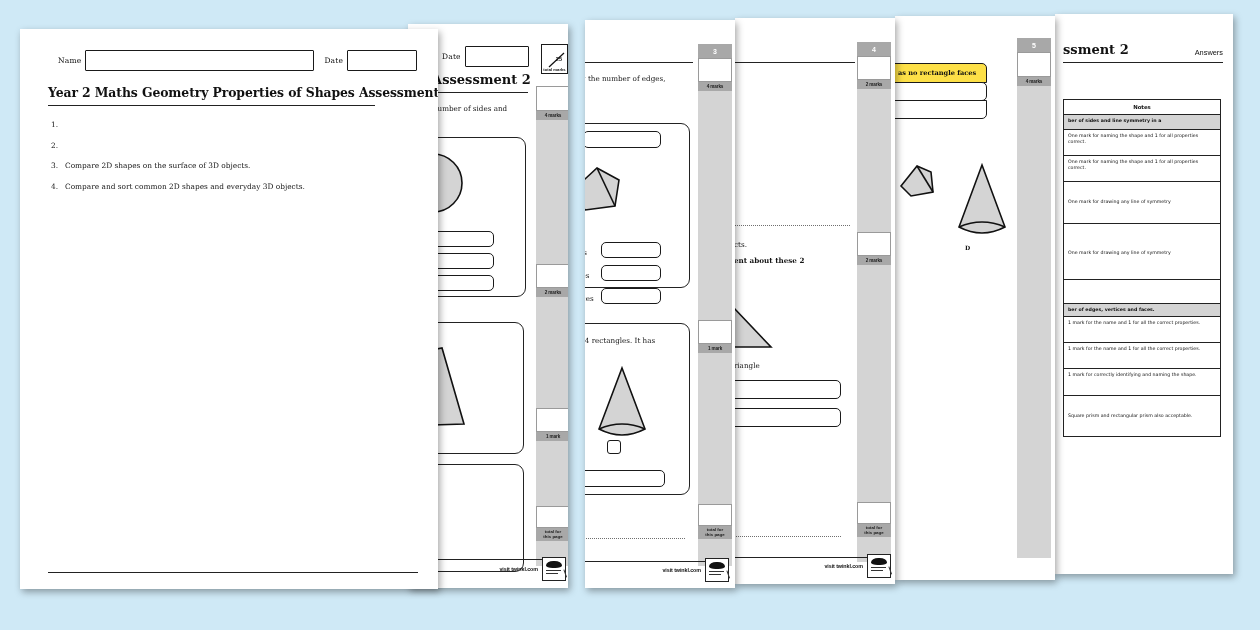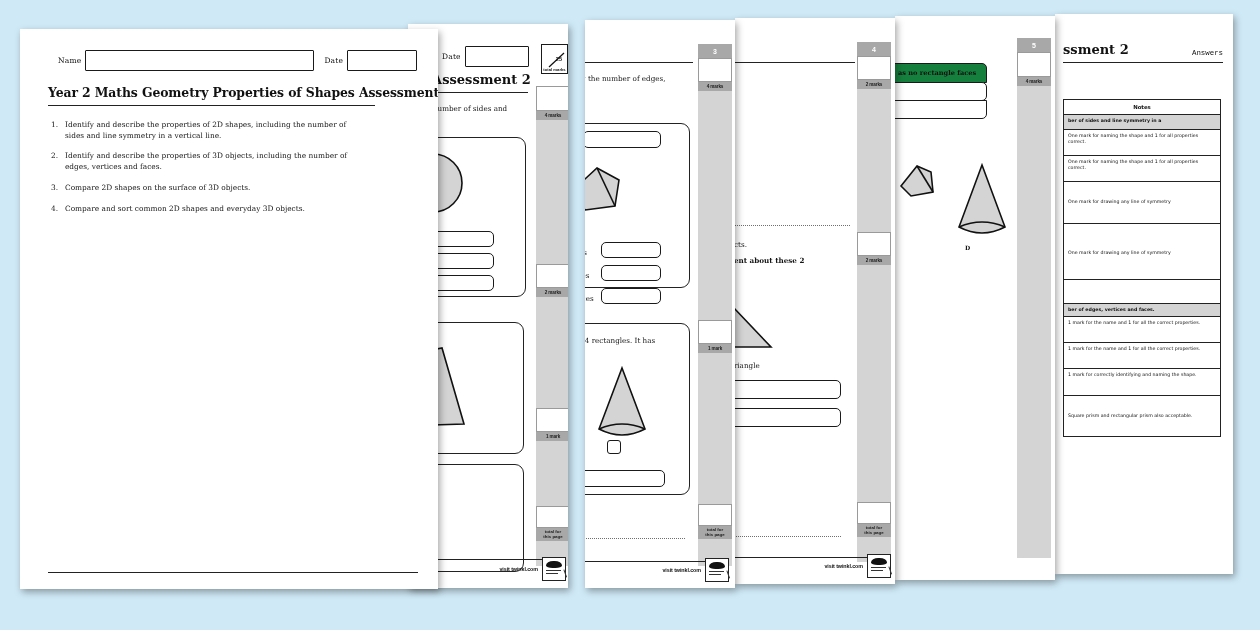--- a/index.html
+++ b/index.html
@@ -116,21 +116,21 @@
   
   #page3{left:585px;top:20px;width:150px;height:568px;}
   
   #page4{left:735px;top:18px;width:160px;height:566px;}
   
   #page5{left:895px;top:16px;width:160px;height:564px;}
   
   #page6{left:1055px;top:14px;width:178px;height:560px;}
 
   .ansheader{display:flex;align-items:flex-end;justify-content:space-between;}
-  .ans-word{font-family:Liberation Mono, monospace;font-size:7.4px;color:#111;}
+  .ans-word{font-family:Liberation Sans, sans-serif;font-size:7.4px;color:#111;}
   .notes-table{position:absolute;border:1px solid #222;box-sizing:border-box;background:#fff;}
   .nt-head{font-family:"DejaVu Sans",sans-serif;font-size:5.4px;font-weight:bold;text-align:center;padding:4px 0;border-bottom:1px solid #222;color:#111;}
   .nt-row{border-bottom:1px solid #222;box-sizing:border-box;font-size:4.7px;line-height:1.3;color:#111;padding:3px 3px 3px 4px;font-family:"DejaVu Sans",sans-serif;}
   .nt-row.grey{background:#d4d4d4;font-weight:bold;}
   .nt-row:last-child{border-bottom:none;}
 
   
   .eco{position:absolute;left:925px;top:513px;width:335px;height:80px;}
   .eco .pill{
     position:absolute;left:0;top:18px;width:300px;height:52px;background:#5f9f2e;border-radius:13px;
@@ -183,21 +183,21 @@
 
   <div class="sheet" id="page5">
     <div class="inner">
 
       <div class="rail" style="left:122px;top:22px;width:34px;height:520px;">
         <div class="tabnum">5</div>
         <div class="mkbox" style="top:14px;height:25px;"></div>
         <div class="mklabel" style="top:39px;">4 marks</div>
       </div>
 
-      <div class="ansbox" style="left:-12px;top:47px;width:104px;height:20px;background:#15803d;border-radius:5px 5px 0 0;">
+      <div class="ansbox" style="left:-12px;top:47px;width:104px;height:20px;background:#fde047;border-radius:5px 5px 0 0;">
         <div style="position:absolute;left:14px;top:5px;font-family:'DejaVu Serif',serif;font-weight:bold;font-size:6.6px;color:#111;white-space:nowrap;">as no rectangle faces</div>
       </div>
       <div class="ansbox" style="left:-12px;top:66px;width:104px;height:19px;"></div>
       <div class="ansbox" style="left:-12px;top:84px;width:104px;height:19px;border-radius:0 0 5px 5px;"></div>
 
       <svg class="shape" style="left:4px;top:140px;width:48px;height:46px;" viewBox="0 0 48 46">
         <polygon class="shade" points="2,30 18,10 32,16 34,36 12,40"></polygon>
         <polyline class="shade" style="fill:none" points="18,10 34,36"></polyline>
       </svg>
       <svg class="shape" style="left:58px;top:145px;width:58px;height:80px;" viewBox="0 0 58 80">
@@ -390,25 +390,23 @@
           <div class="lbl-sm" style="margin-left:6px;">Date</div>
           <div class="fieldbox f-date"></div>
         </div>
 
         <div class="p1-title">Year 2 Maths Geometry Properties of Shapes Assessment 2</div>
         <div class="rule"></div>
 
         <ul class="objlist">
           <li>
             <span class="num">1.</span>
-            <span class="txt">Identify and describe the properties of 2D shapes, including the number of sides and line symmetry in a vertical line.</span>
           </li>
           <li>
             <span class="num">2.</span>
-            <span class="txt">Identify and describe the properties of 3D objects, including the number of edges, vertices and faces.</span>
           </li>
           <li>
             <span class="num">3.</span>
             <span class="txt">Compare 2D shapes on the surface of 3D objects.</span>
           </li>
           <li>
             <span class="num">4.</span>
             <span class="txt">Compare and sort common 2D shapes and everyday 3D objects.</span>
           </li>
         </ul>

